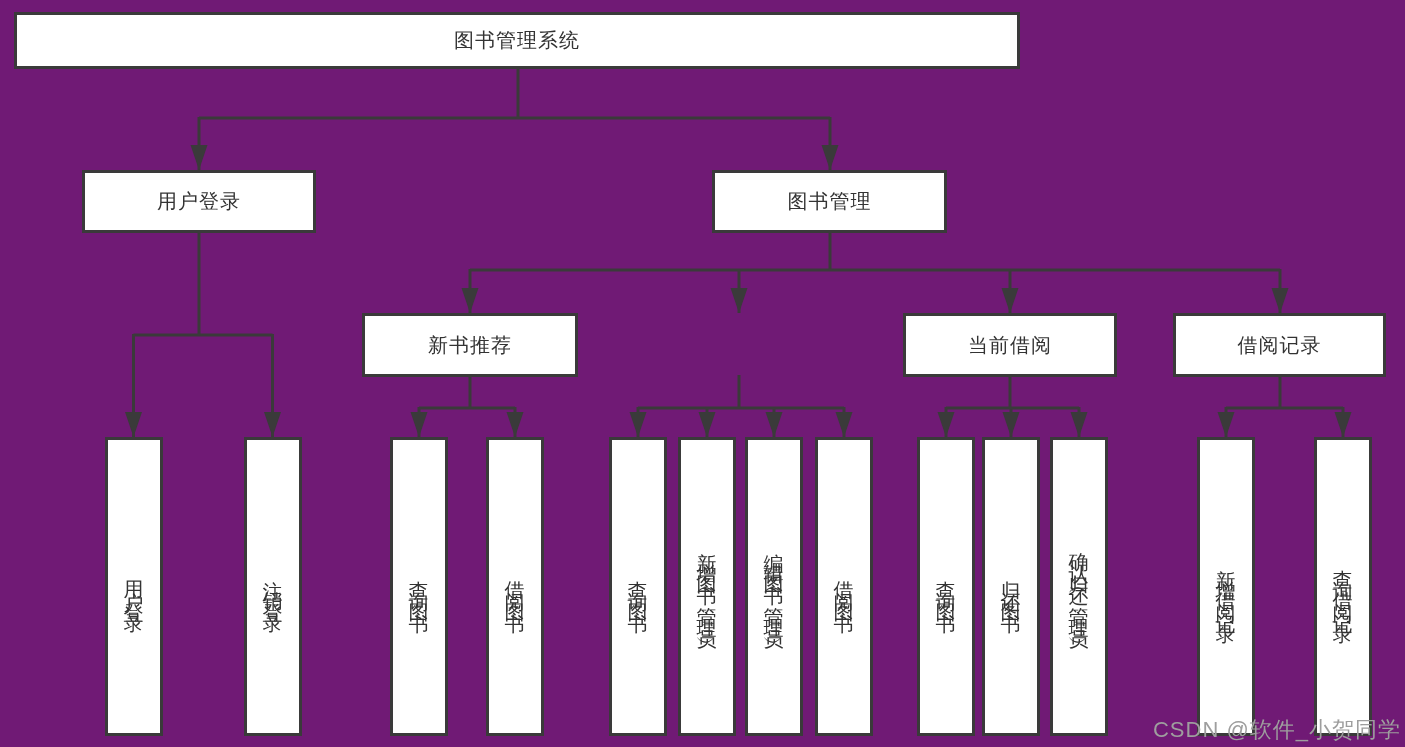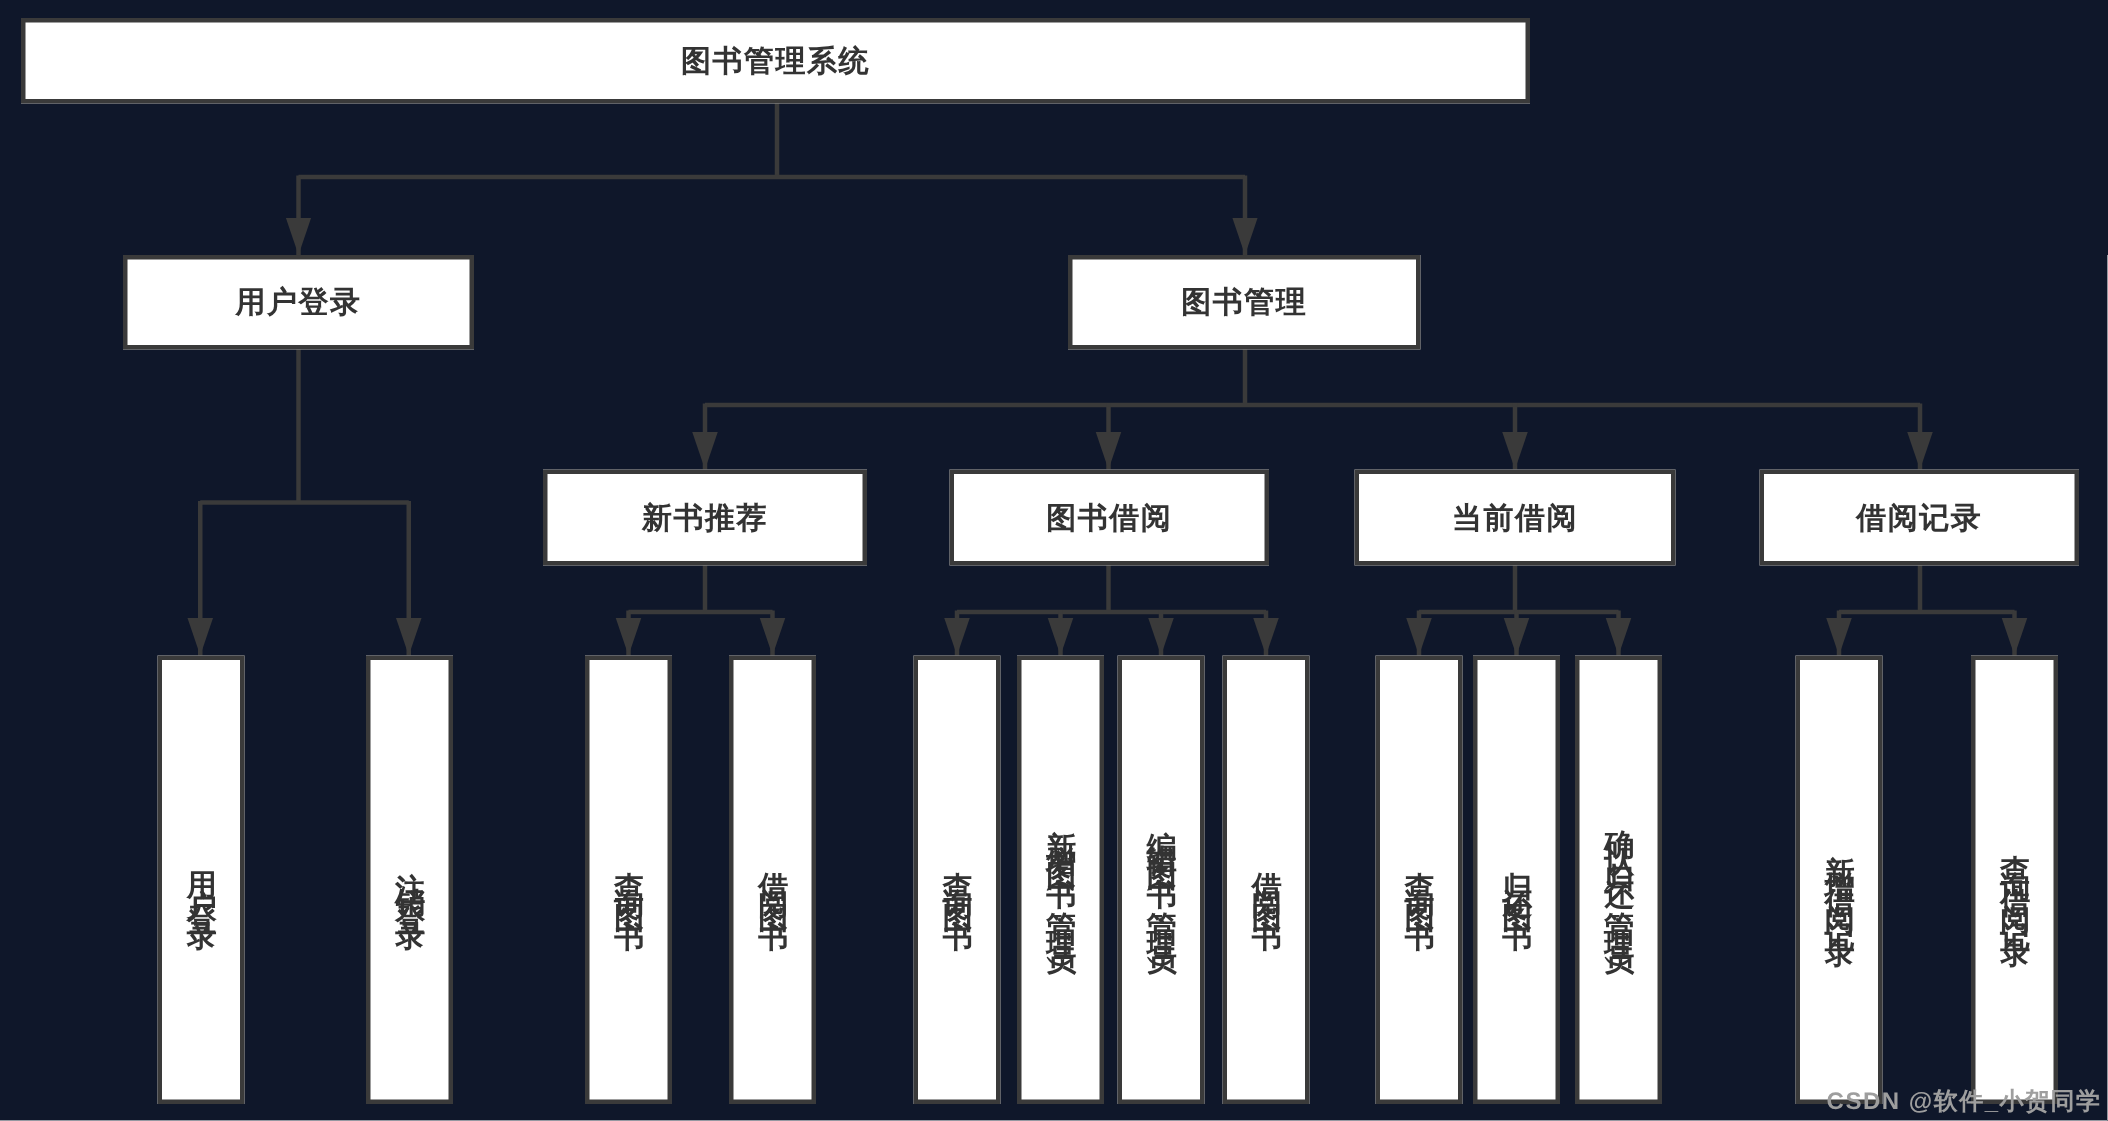--- a/index.html
+++ b/index.html
@@ -1,22 +1,21 @@
 <!DOCTYPE html>
 <html><head>
 <meta charset="utf-8">
 <style>
   html,body { margin:0; padding:0; background:#ffffff; }
   #canvas {
     position:relative;
     width:1405px; height:747px;
-    background:#0f172a;
+    background:#701a75;
     font-family:"Liberation Sans", sans-serif;
     overflow:hidden;
-    font-weight:bold;
   }
   #wires { position:absolute; left:0; top:0; width:1405px; height:747px; }
   .box {
     position:absolute;
     box-sizing:border-box;
     background:#ffffff;
     border:3px solid #3a3a3a;
     display:flex;
     align-items:center;
     justify-content:center;
@@ -44,21 +43,21 @@
     white-space:nowrap;
   }
   .l-a1{ left:105px; } .l-a2{ left:244px; }
   .l-b1{ left:390px; } .l-b2{ left:486px; }
   .l-c1{ left:609px; } .l-c2{ left:678px; } .l-c3{ left:745px; } .l-c4{ left:815px; }
   .l-d1{ left:917px; } .l-d2{ left:982px; } .l-d3{ left:1050px; }
   .l-e1{ left:1197px; } .l-e2{ left:1314px; }
   #watermark {
     position:absolute;
     right:4px; bottom:2px;
-    font-size:16px;
+    font-size:22px;
     color:#9e9e9e;
     letter-spacing:1px;
     z-index:3;
   }
 </style>
 </head>
 <body>
 
 <div id="canvas">
 
@@ -134,23 +133,20 @@
   <div class="box n-user">
     <span>用户登录</span>
   </div>
   <div class="box n-mgmt">
     <span>图书管理</span>
   </div>
 
   <div class="box lvl2 n-rec">
     <span>新书推荐</span>
   </div>
-  <div class="box lvl2 n-bor">
-    <span>图书借阅</span>
-  </div>
   <div class="box lvl2 n-log">
     <span>借阅记录</span>
   </div>
   <div class="box lvl2 n-cur">
     <span>当前借阅</span>
   </div>
 
   <div class="box leaf l-a1">
     <span>用户登录</span>
   </div>

